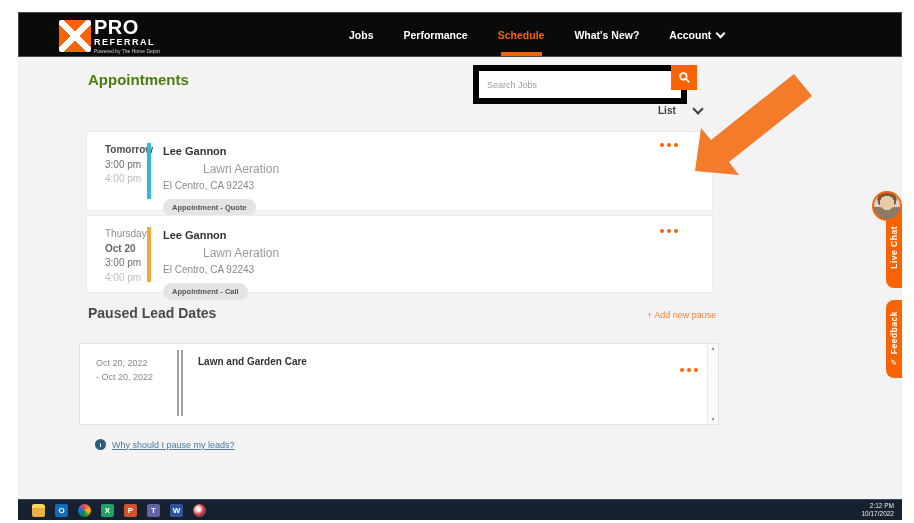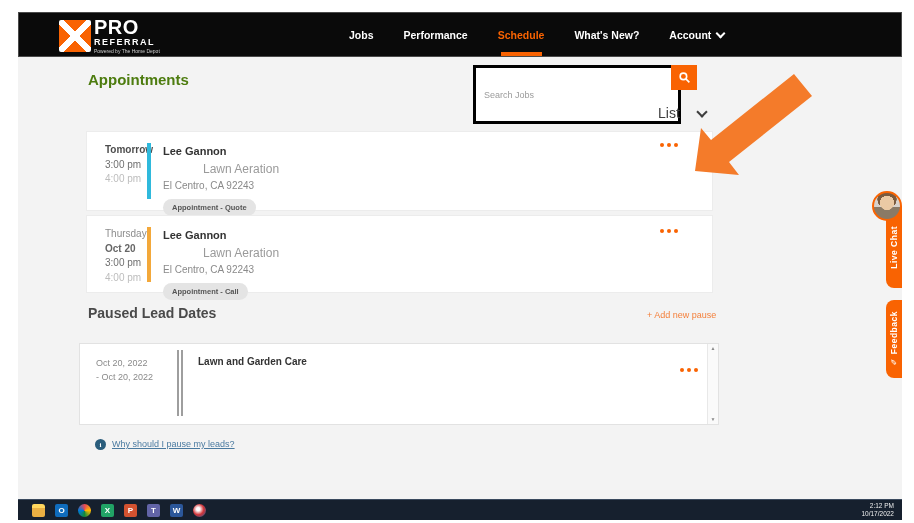--- a/index.html
+++ b/index.html
@@ -24,29 +24,29 @@
             color:#fff;font-size:10.5px;font-weight:bold;cursor:pointer;white-space:nowrap;}
   .nav-item.active{color:var(--accent);}
   .nav-item.active::after{content:"";position:absolute;left:6%;right:6%;bottom:0;height:4px;background:var(--accent);}
   .chev{display:inline-block;width:5px;height:5px;border-right:2px solid currentColor;
         border-bottom:2px solid currentColor;transform:rotate(45deg);margin-left:6px;margin-top:-3px;}
 
   
   .content{position:absolute;left:18px;top:57px;width:884px;height:442px;background:var(--content-bg);}
   .page-title{position:absolute;left:70px;top:14px;font-size:15px;font-weight:bold;color:#4d7c0f;}
 
-  .search-input{position:absolute;left:455px;top:8px;width:186px;height:23px;border:3px solid #000000;
-                background:#fff;font-size:9px;color:#444;padding:15px 8px;outline:none;
+  .search-input{position:absolute;left:455px;top:8px;width:186px;height:23px;border:6px solid #000000;
+                background:#fff;font-size:9px;color:#444;padding:2px 8px;outline:none;
                 font-family:"Liberation Sans",sans-serif;}
   .search-input::placeholder{color:#9b9b9b;}
   .search-btn{position:absolute;left:653px;top:8px;width:26px;height:25px;background:var(--accent);
               border:none;display:flex;align-items:center;justify-content:center;cursor:pointer;}
 
   .view-selector{position:absolute;left:640px;top:48px;display:flex;align-items:center;gap:18px;cursor:pointer;}
-  .view-label{font-size:14px;font-weight:normal;color:#3d3d3d;}
+  .view-label{font-size:10px;font-weight:bold;color:#3d3d3d;}
   .view-chev{width:6px;height:6px;border-right:2px solid #3d3d3d;border-bottom:2px solid #3d3d3d;
              transform:rotate(45deg);margin-top:-3px;}
 
   
   .card{position:absolute;left:68px;width:627px;background:#fff;border:1px solid #ececec;box-sizing:border-box;}
   .card1{top:74px;height:80px;}
   .card2{top:158px;height:78px;}
   .dcol{position:absolute;left:18px;top:11px;line-height:1.45;}
   .d-day{font-size:10px;font-weight:bold;color:#4d4d4d;}
   .d-day-lt{font-size:10px;color:#8c8c8c;}
@@ -82,21 +82,21 @@
   .p-dates{position:absolute;left:16px;top:12px;font-size:9px;color:#8a8a8a;line-height:1.6;}
   .p-bar{position:absolute;left:97px;top:6px;height:66px;width:6px;
          border-left:2px solid var(--bar-gray);border-right:2px solid var(--bar-gray);box-sizing:border-box;}
   .p-label{position:absolute;left:118px;top:12px;font-size:10px;font-weight:bold;color:#333;}
   .p-dots{right:34px;top:24px;}
   .p-scroll{position:absolute;right:0;top:0;bottom:0;width:11px;background:#fafafa;
             border-left:1px solid #e8e8e8;display:flex;flex-direction:column;
             justify-content:space-between;align-items:center;padding:2px 0;box-sizing:border-box;}
   .scroll-arrow{font-size:5px;color:#8a8a8a;cursor:pointer;line-height:1;}
 
-  .help{position:absolute;left:77px;top:382px;display:flex;gap:6px;}
+  .help{position:absolute;left:77px;top:382px;display:flex;align-items:center;gap:6px;}
   .info-icon{width:11px;height:11px;border-radius:50%;background:var(--info-icon);color:#fff;
              display:flex;align-items:center;justify-content:center;font-size:7px;font-weight:bold;
              font-family:"Liberation Serif",serif;}
   .info-icon::before{content:"i";}
   .help-link{font-size:9px;color:var(--link);text-decoration:underline;cursor:pointer;}
 
   
   .big-arrow{position:absolute;left:675px;top:68px;z-index:10;pointer-events:none;}
 
   

